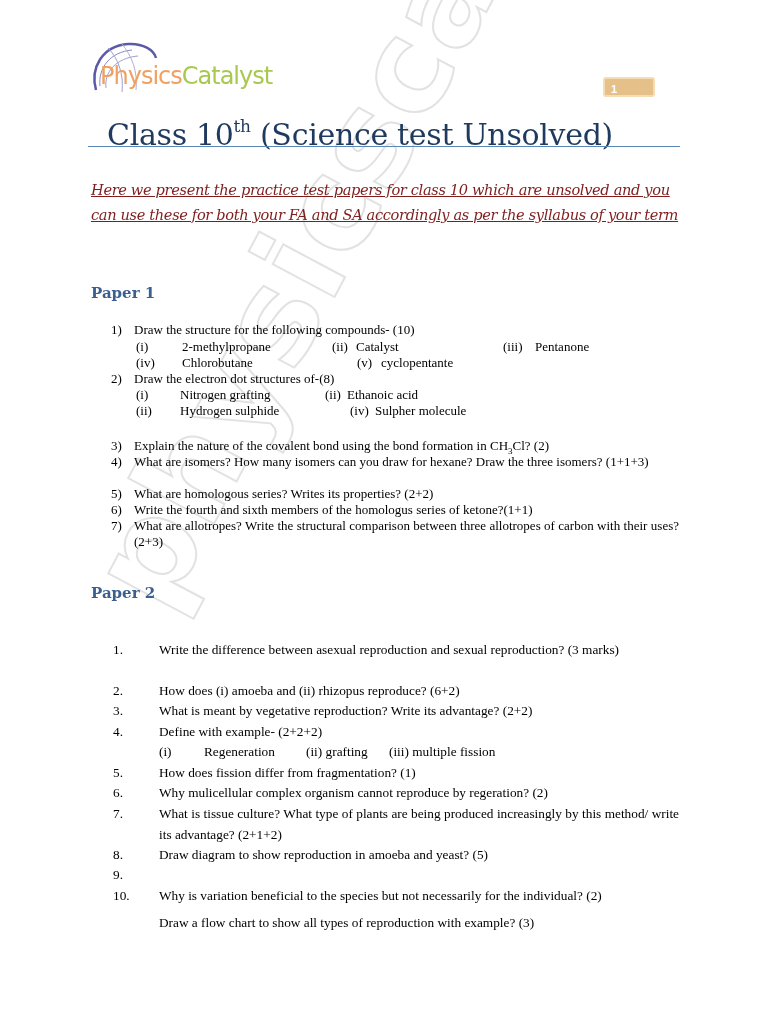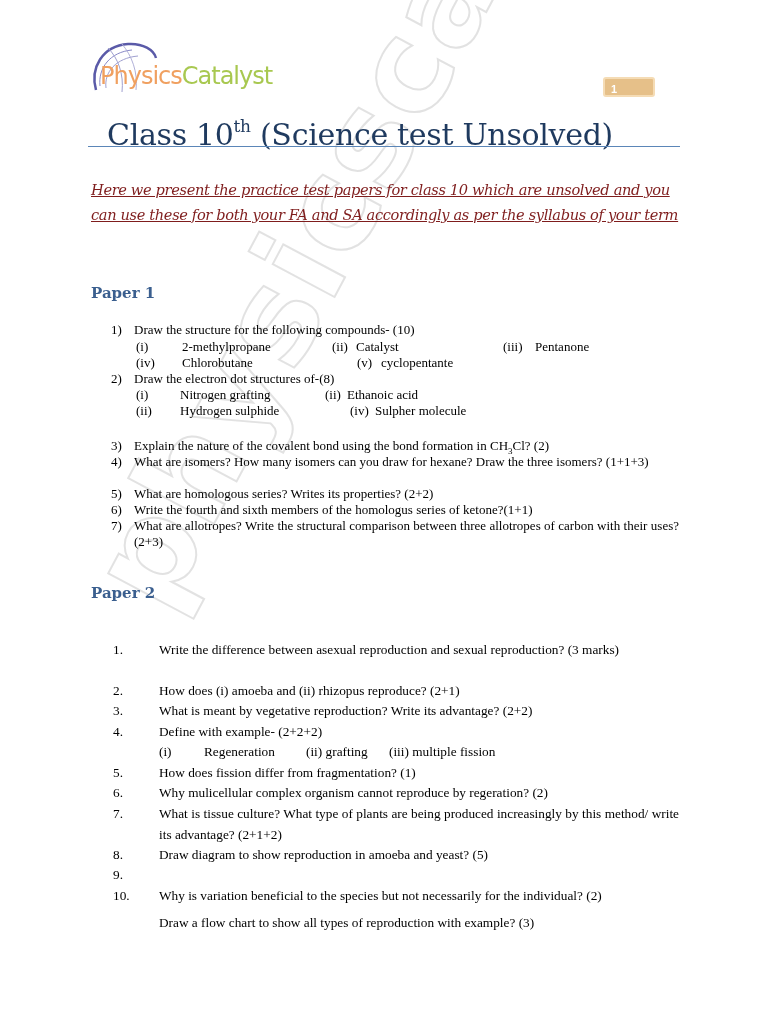--- a/index.html
+++ b/index.html
@@ -132,21 +132,21 @@
   </div>
 
   <h2 class="heading h2">Paper 2</h2>
 
   <div class="p2q" style="left:113px; top:640px;">
     <span class="n">1.</span>
     <span class="t">Write the difference between asexual reproduction and sexual reproduction? (3 marks)</span>
   </div>
   <div class="p2q" style="left:113px; top:681px;">
     <span class="n">2.</span>
-    <span class="t" style="white-space:nowrap;">How does (i) amoeba and (ii) rhizopus reproduce? (2+1)</span>
+    <span class="t" style="white-space:nowrap;">How does (i) amoeba and (ii) rhizopus reproduce? (6+2)</span>
   </div>
   <div class="p2q" style="left:113px; top:701px;">
     <span class="n">3.</span>
     <span class="t" style="white-space:nowrap;">What is meant by vegetative reproduction? Write its advantage? (2+2)</span>
   </div>
   <div class="p2q" style="left:113px; top:722px;">
     <span class="n">4.</span>
     <span class="t" style="white-space:nowrap;">Define with example- (2+2+2)</span>
   </div>
   <div class="p2q" style="left:159px; top:742px; white-space:nowrap;">(i)</div>

